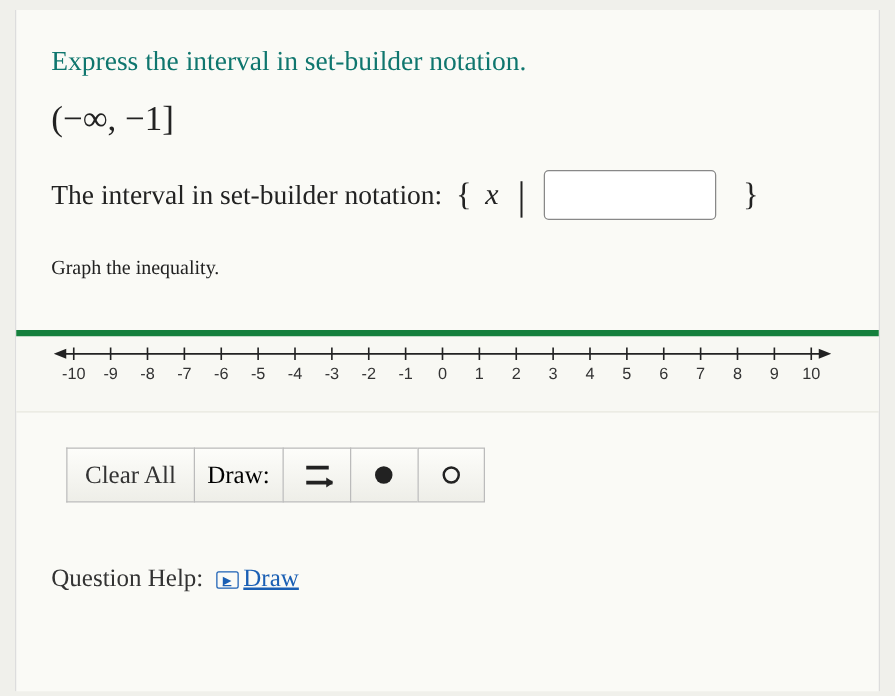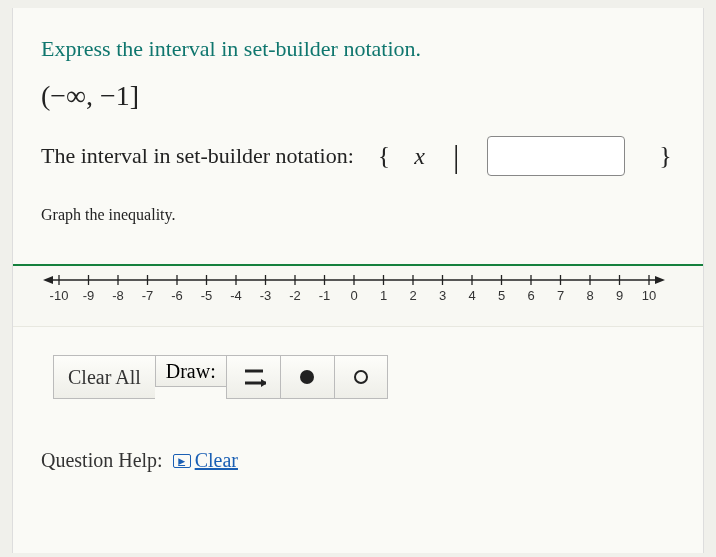--- a/index.html
+++ b/index.html
@@ -30,21 +30,21 @@
       color: #222;
       margin-bottom: 24px;
       font-family: 'Times New Roman', serif;
     }
     .answer-row {
       font-size: 22px;
       color: #222;
       margin-bottom: 30px;
       display: flex;
       align-items: center;
-      gap: 24px;
+      gap: 11px;
       flex-wrap: nowrap;
     }
     .setb-var {
       font-style: italic;
       font-family: 'Times New Roman', serif;
       font-size: 24px;
     }
     .setb-pipe {
       font-size: 32px;
       font-weight: 200;
@@ -61,21 +61,21 @@
     }
     .graph-title {
       font-size: 16px;
       color: #222;
       margin-bottom: 40px;
     }
     .number-line-wrap {
       margin: 0 -28px 28px -28px;
       padding: 0 0 10px 0;
       background: #f8f8f3;
-      border-top: 2px solid #15803d;
+      border-top: 5px solid #15803d;
       border-bottom: 1px solid #e8e8e0;
     }
     .number-line {
       display: block;
       margin: 0 6px;
     }
     .toolbar {
       margin-left: 12px;
       display: flex;
       align-items: stretch;
@@ -96,21 +96,21 @@
       height: 44px;
     }
     .clear-btn { border-right: none; }
     .draw-label {
       border: 1.5px solid #bbb;
       background: linear-gradient(#fdfdfa, #eeeee8);
       font-size: 20px;
       padding: 6px 10px;
       display: flex;
       align-items: center;
-      height: 32px;
+      height: 44px;
       border-right: none;
     }
     .tool-btn { width: 54px; border-right: none; }
     .tool-btn:last-child { border-right: 1.5px solid #bbb; }
     .help-row {
       font-size: 20px;
       color: #333;
       display: flex;
       align-items: flex-end;
       gap: 10px;
@@ -224,17 +224,17 @@
       <svg width="20" height="20">
         <circle cx="10" cy="10" r="6" fill="none" stroke="#222" stroke-width="2"></circle>
       </svg>
     </button>
   </div>
 
   <div class="help-row">
     <span>Question Help:</span>
     <a class="video-link">
       <span class="vicon">▶</span>
-      <span>Clear</span>
+      <span>Draw</span>
     </a>
   </div>
 
 </div>
 
 </body></html>

